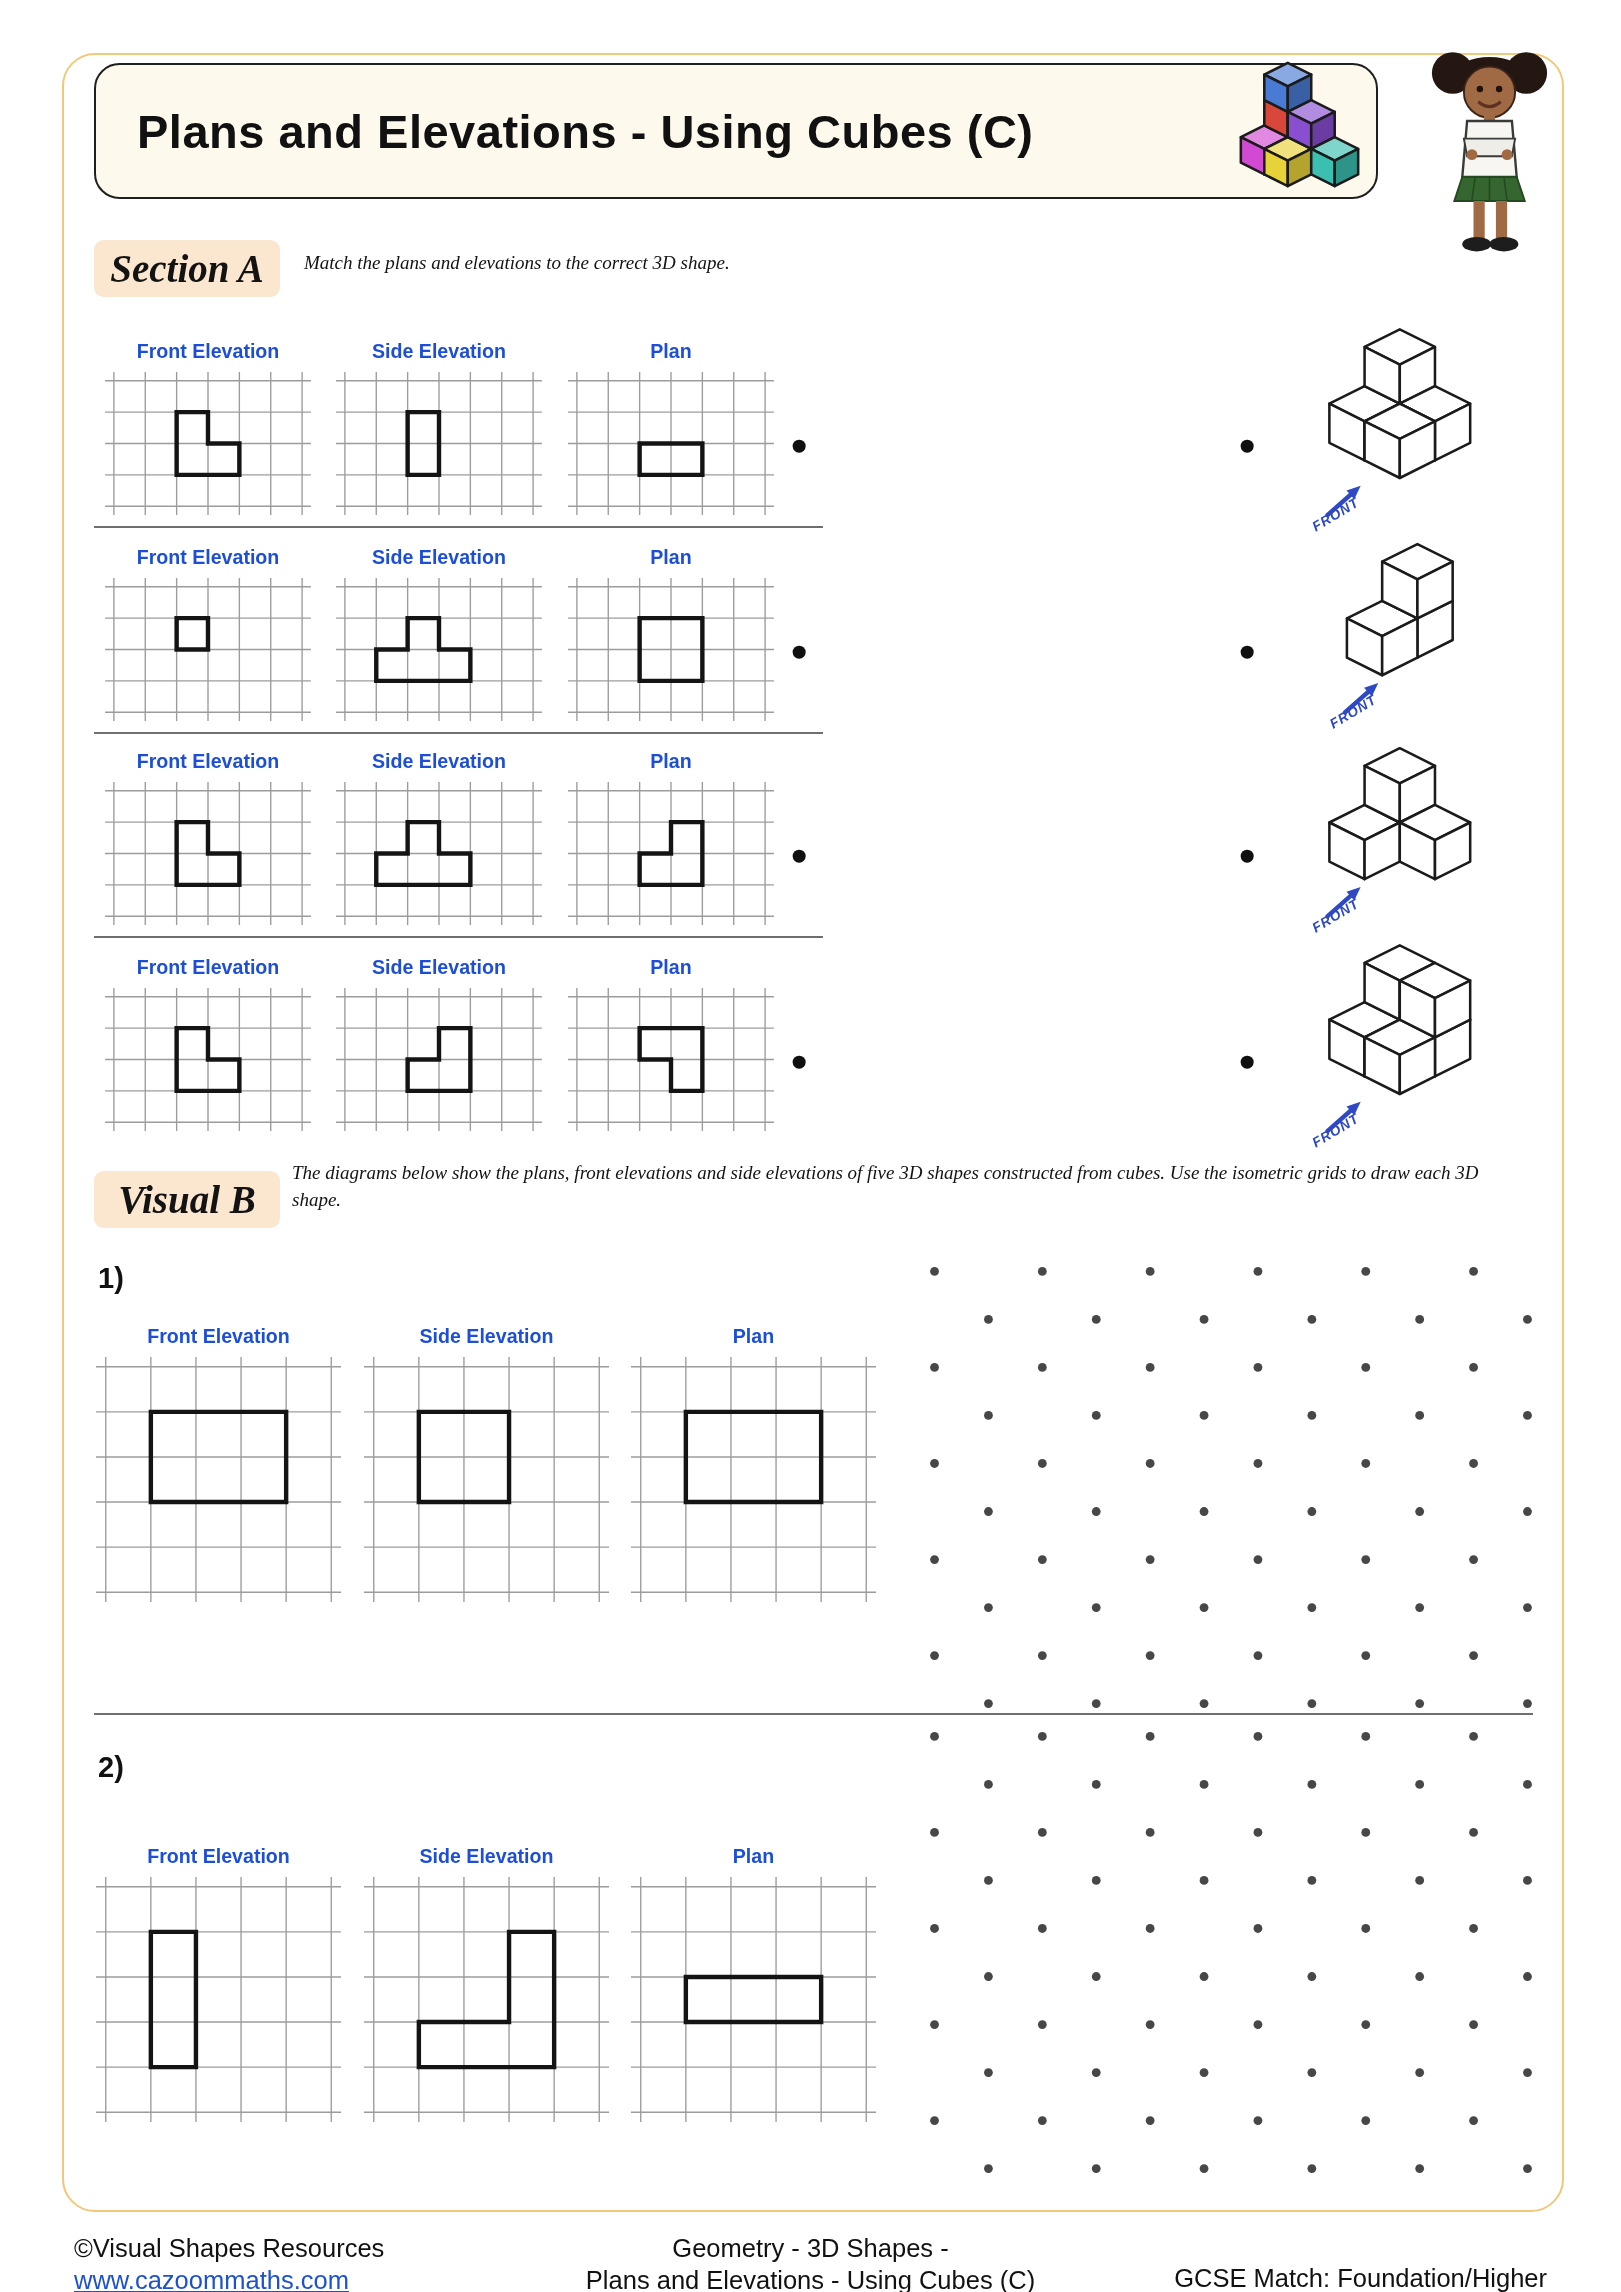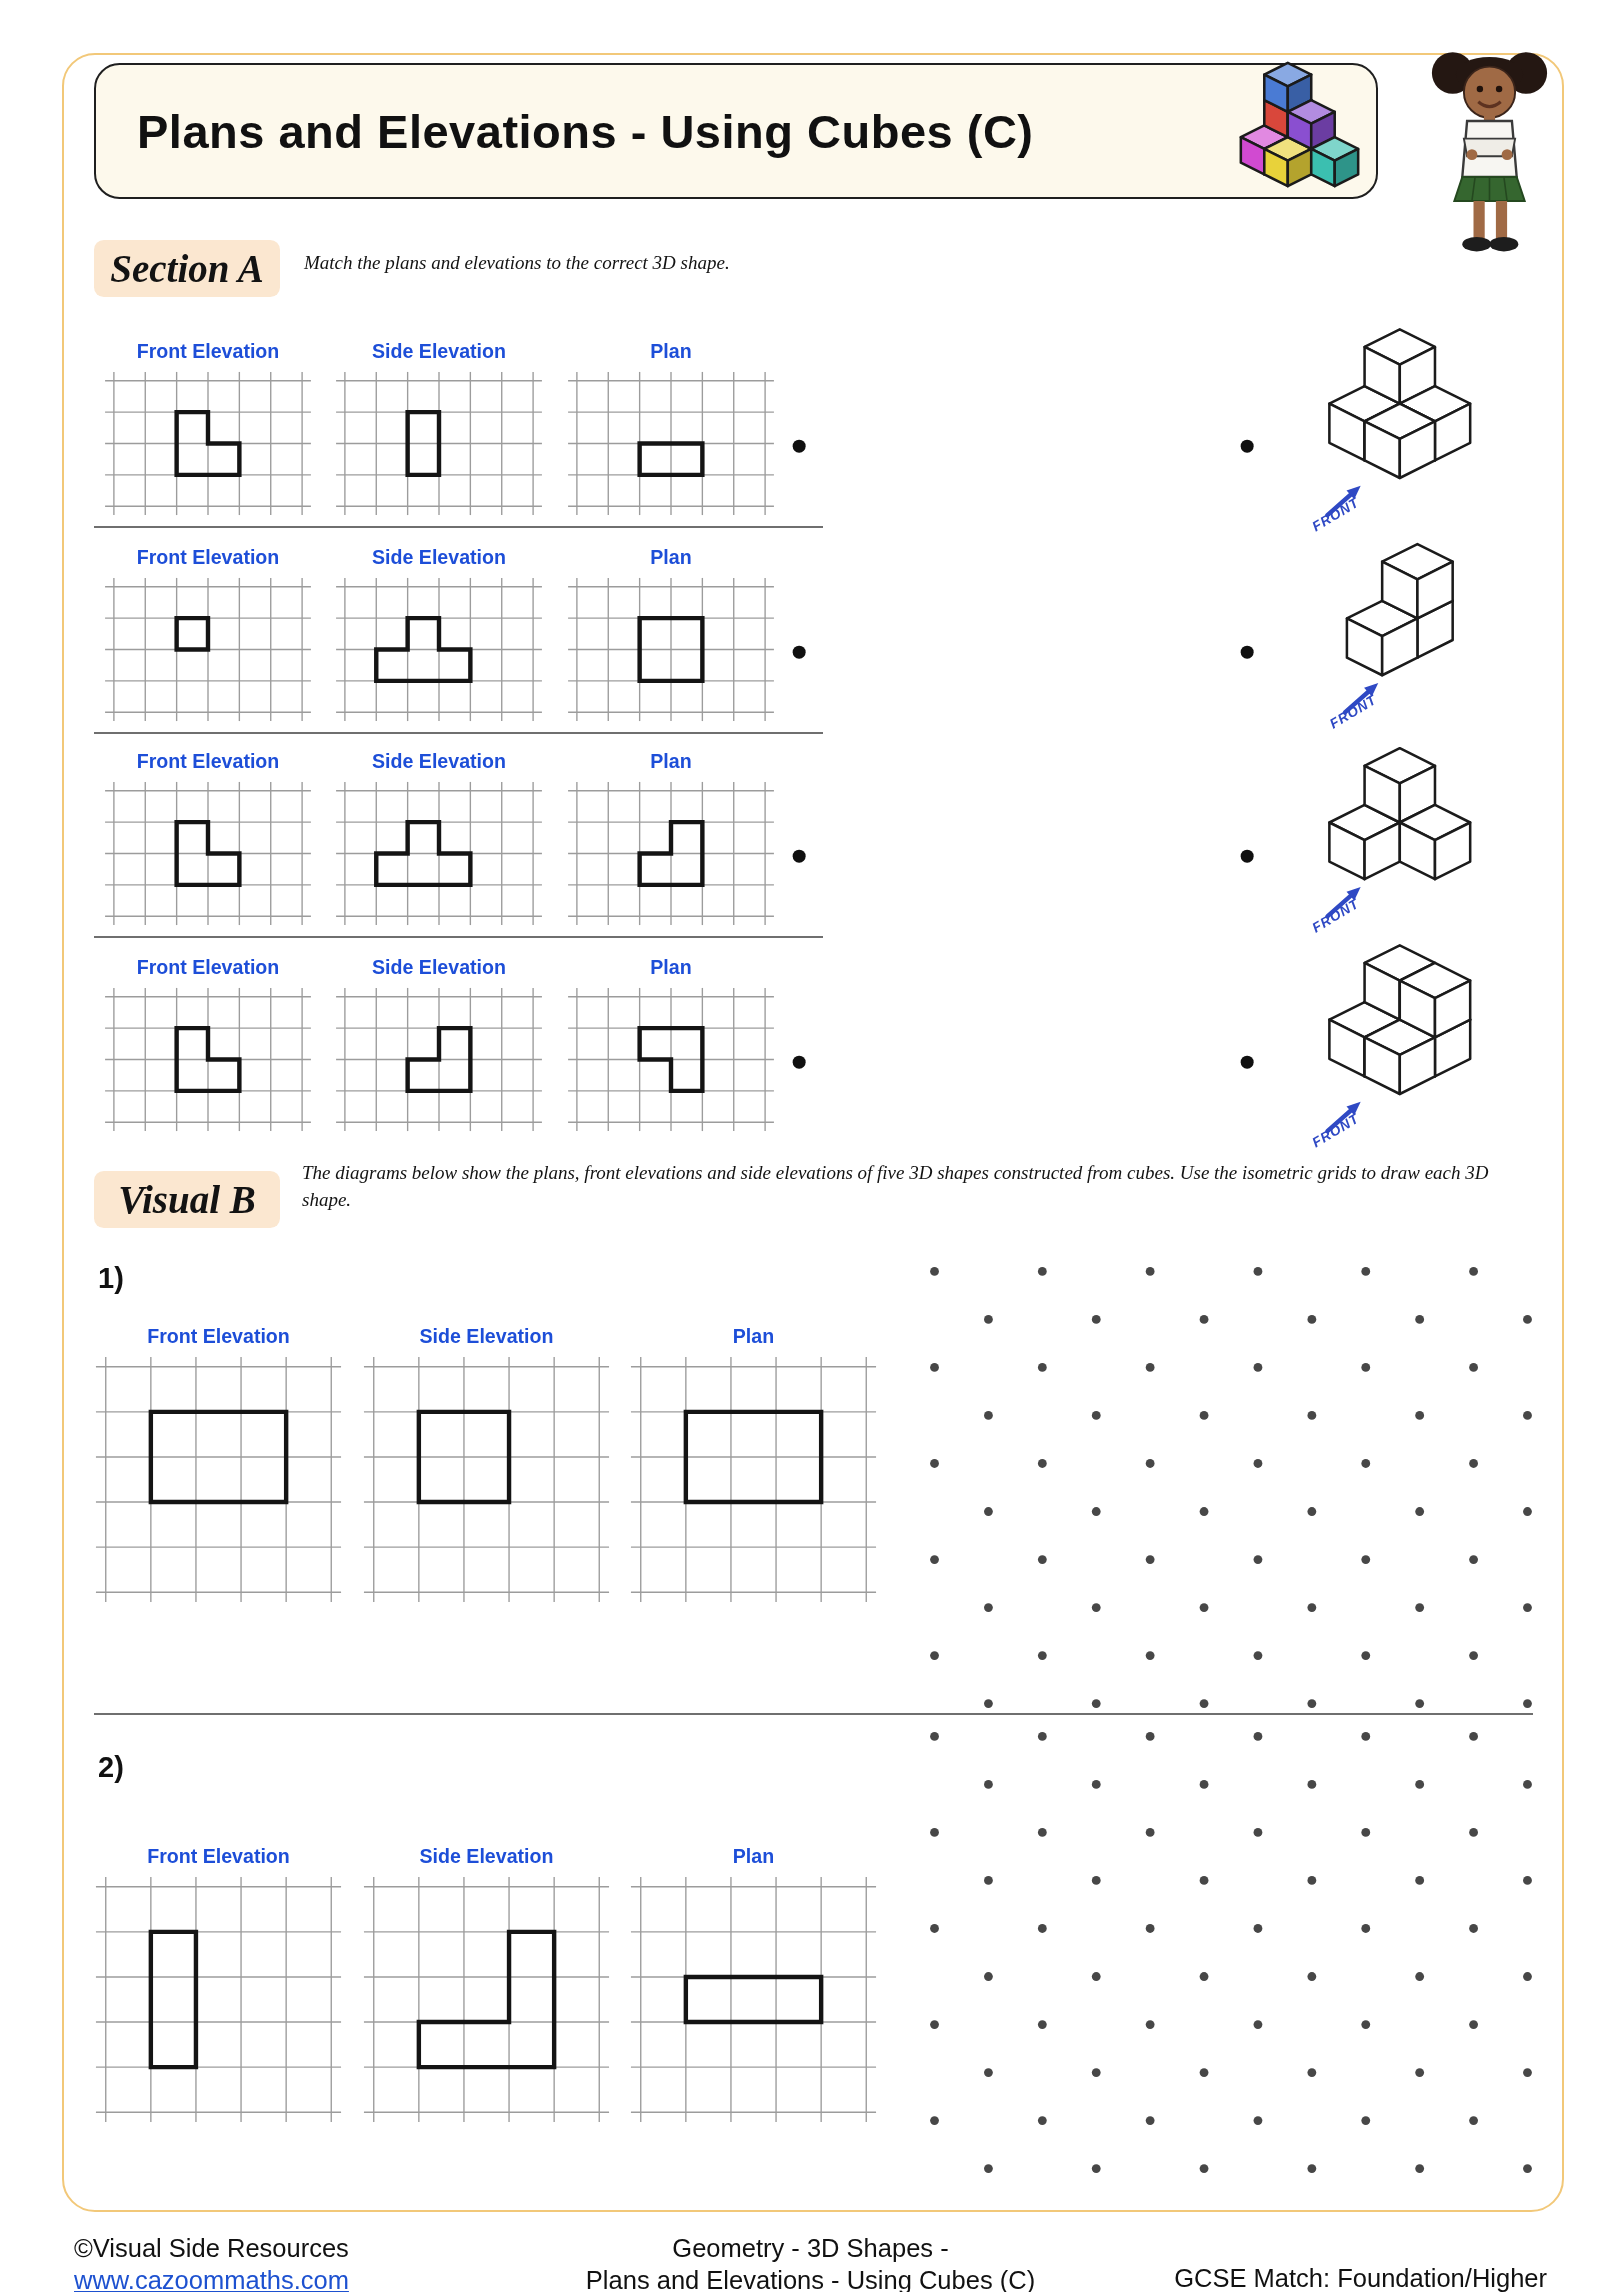--- a/index.html
+++ b/index.html
@@ -62,21 +62,21 @@
     <rect x="35" y="95" width="7" height="24" fill="#a06a45"></rect>
     <rect x="49" y="95" width="7" height="24" fill="#a06a45"></rect>
     <ellipse cx="37" cy="122" rx="9" ry="4.5" fill="#1d1d1d"></ellipse>
     <ellipse cx="54" cy="122" rx="9" ry="4.5" fill="#1d1d1d"></ellipse>
   </svg>
 
   <div class="sec-label" style="top:240px">Section A</div>
   <div class="instruction" style="left:304px;top:252px">Match the plans and elevations to the correct 3D shape.</div>
 
   <div class="sec-label" style="top:1171px">Visual B</div>
-  <div class="instruction" style="left:302px;top:1160px;width:1225px;line-height:1.4">The diagrams below show the plans, front elevations and side elevations of five 3D shapes constructed from cubes. Use the isometric grids to draw each 3D shape.</div>
+  <div class="instruction" style="left:292px;top:1160px;width:1225px;line-height:1.4">The diagrams below show the plans, front elevations and side elevations of five 3D shapes constructed from cubes. Use the isometric grids to draw each 3D shape.</div>
 
   <div class="layer" id="gen-layer">
       <div class="diag" style="position: absolute; left: 102px; top: 340px; width: 212px;">
         <div class="diag-label">Front Elevation</div>
         <svg width="212" height="149" viewBox="-12 -12 216 152">
           <line x1="0" y1="-9" x2="0" y2="137" stroke="#9c9c9c" stroke-width="1.4"></line>
           <line x1="32" y1="-9" x2="32" y2="137" stroke="#9c9c9c" stroke-width="1.4"></line>
           <line x1="64" y1="-9" x2="64" y2="137" stroke="#9c9c9c" stroke-width="1.4"></line>
           <line x1="96" y1="-9" x2="96" y2="137" stroke="#9c9c9c" stroke-width="1.4"></line>
           <line x1="128" y1="-9" x2="128" y2="137" stroke="#9c9c9c" stroke-width="1.4"></line>
@@ -630,21 +630,21 @@
         <polygon points="48,-52 72,-40 96,-52 72,-64" fill="rgb(178,140,224)" stroke="#1b1b1b" stroke-width="2.6" stroke-linejoin="round"></polygon>
         <polygon points="48,-26 72,-14 72,-40 48,-52" fill="#8a4fd0" stroke="#1b1b1b" stroke-width="2.6" stroke-linejoin="round"></polygon>
         <polygon points="72,-14 96,-26 96,-52 72,-40" fill="rgb(107,61,162)" stroke="#1b1b1b" stroke-width="2.6" stroke-linejoin="round"></polygon>
         <polygon points="72,-14 96,-2 120,-14 96,-26" fill="rgb(127,213,203)" stroke="#1b1b1b" stroke-width="2.6" stroke-linejoin="round"></polygon>
         <polygon points="72,12 96,24 96,-2 72,-14" fill="#3bbfb0" stroke="#1b1b1b" stroke-width="2.6" stroke-linejoin="round"></polygon>
         <polygon points="96,24 120,12 120,-14 96,-2" fill="rgb(46,148,137)" stroke="#1b1b1b" stroke-width="2.6" stroke-linejoin="round"></polygon>
       </svg>
     </div>
 
   <div class="f-left">
-    <div>©Visual Side Resources</div>
+    <div>©Visual Shapes Resources</div>
     <a href="#" class="f-link">www.cazoommaths.com</a>
   </div>
   <div class="f-center">
     <div>Geometry - 3D Shapes -</div>
     <div>Plans and Elevations - Using Cubes (C)</div>
   </div>
   <div class="f-right">GCSE Match: Foundation/Higher</div>
 </div>
 
 

